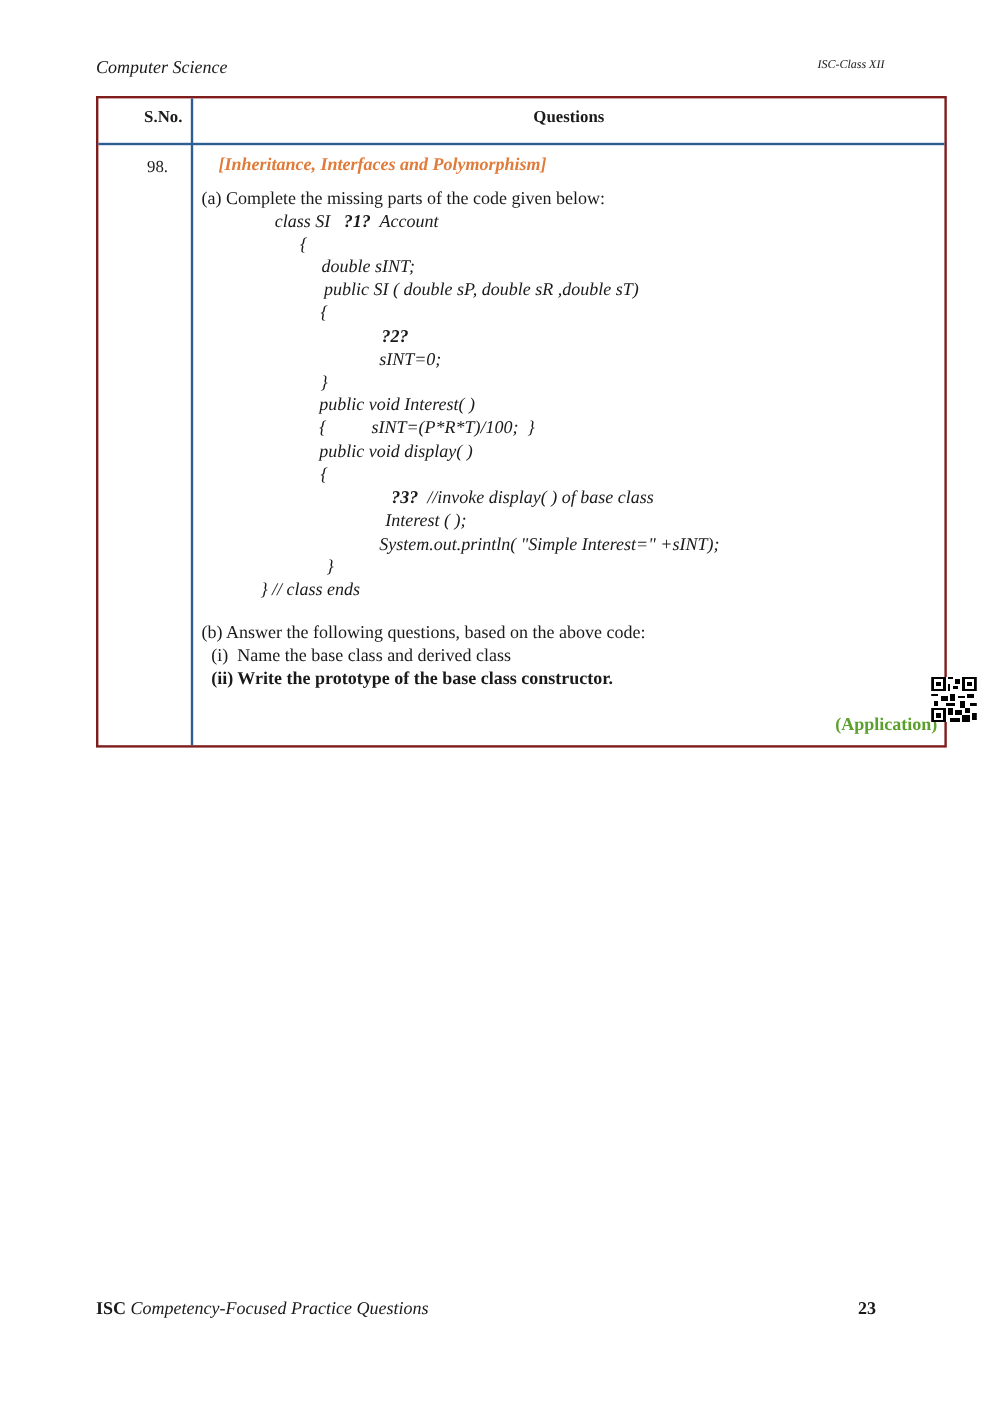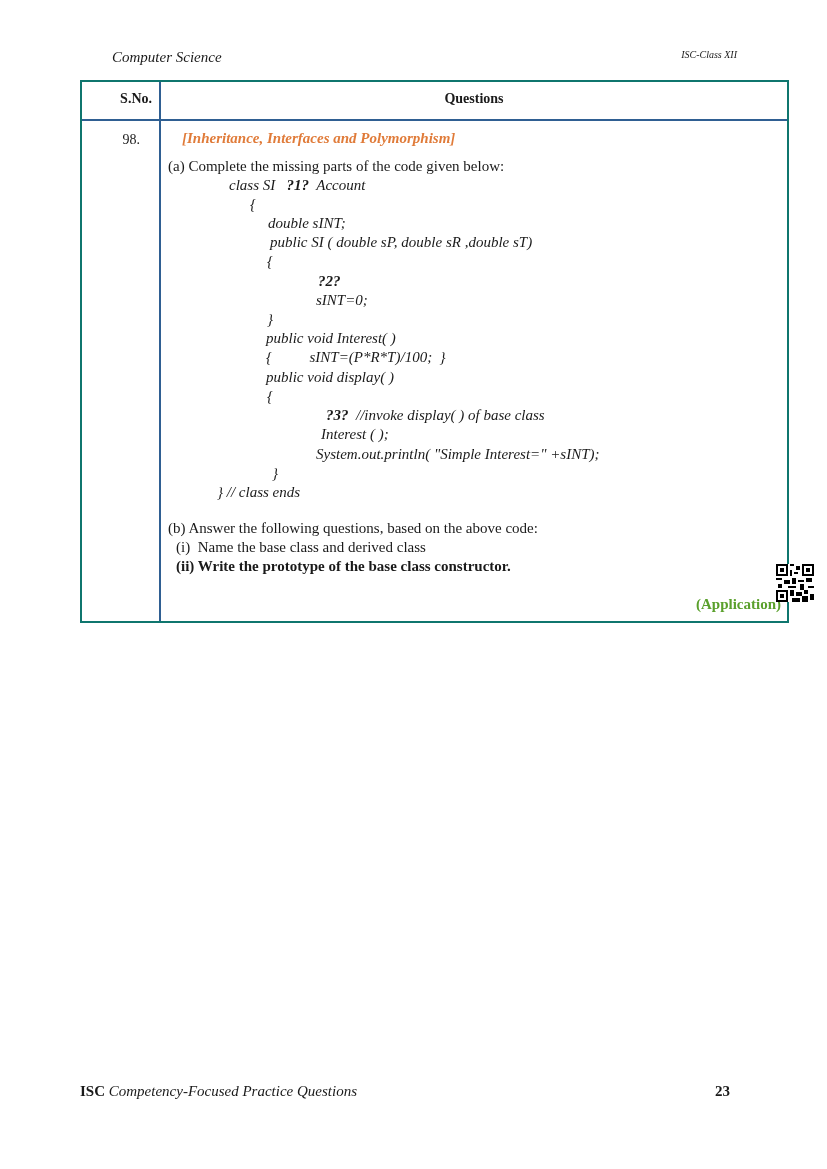--- a/index.html
+++ b/index.html
@@ -1,20 +1,20 @@
 <!DOCTYPE html>
 <html><head>
 <meta charset="utf-8">
 <style>
   html, body { margin:0; padding:0; background:#ffffff; }
   body { width:827px; height:1169px; position:relative; overflow:hidden;
          font-family:"DejaVu Serif", "Liberation Serif", serif; color:#1a1a1a; }
-  .hdr-left { position:absolute; left:80px; top:49px; font-size:15px; font-style:italic; font-family:"Liberation Serif", serif;margin-left:32px; }
+  .hdr-left { position:absolute; left:80px; top:49px; font-size:15px; font-style:italic; font-family:"Liberation Serif", serif; }
   .hdr-right { position:absolute; right:90px; top:49px; font-size:10px; font-style:italic; font-family:"Liberation Serif", serif; }
-  .tbl { position:absolute; left:80px; top:80px; width:709px; height:543px; border:2px solid #0f766e; box-sizing:border-box; }
+  .tbl { position:absolute; left:80px; top:80px; width:709px; height:543px; border:2px solid #7f1d1d; box-sizing:border-box; }
   .col-div { position:absolute; left:77px; top:0; bottom:0; width:2px; background:#2f5f92; }
   .row-div { position:absolute; left:0; right:0; top:37px; height:2px; background:#2f5f92; }
   .th-sno { position:absolute; left:0; width:70px; top:9px; text-align:right; font-size:14px; font-weight:bold; font-family:"Liberation Serif", serif; }
   .th-q { position:absolute; left:79px; right:0; top:9px; text-align:center; font-size:14px; font-weight:bold; font-family:"Liberation Serif", serif; }
   .sno { position:absolute; left:0; width:58px; top:50px; text-align:right; font-size:14px; font-family:"Liberation Serif", serif; }
   .topic { position:absolute; left:86px; top:48px; font-size:15px; font-weight:bold; font-style:italic; color:#e07b39; font-family:"Liberation Serif", serif;margin-left:14px; }
   .txt { position:absolute; font-size:15px; font-family:"Liberation Serif", serif; white-space:pre; }
   .code { position:absolute; font-size:15px; font-style:italic; font-family:"Liberation Serif", serif; white-space:pre; }
   .b { font-weight:bold; }
   .app { position:absolute; right:6px; top:514px; font-size:15px; font-weight:bold; color:#5aa02c; font-family:"Liberation Serif", serif; }

